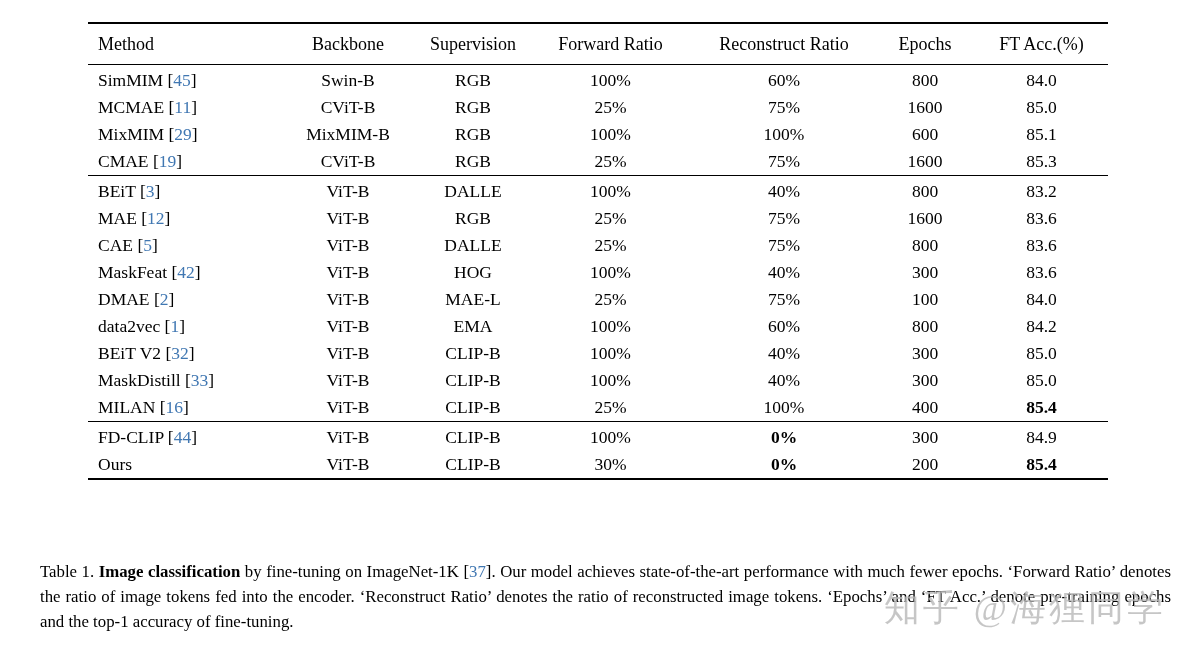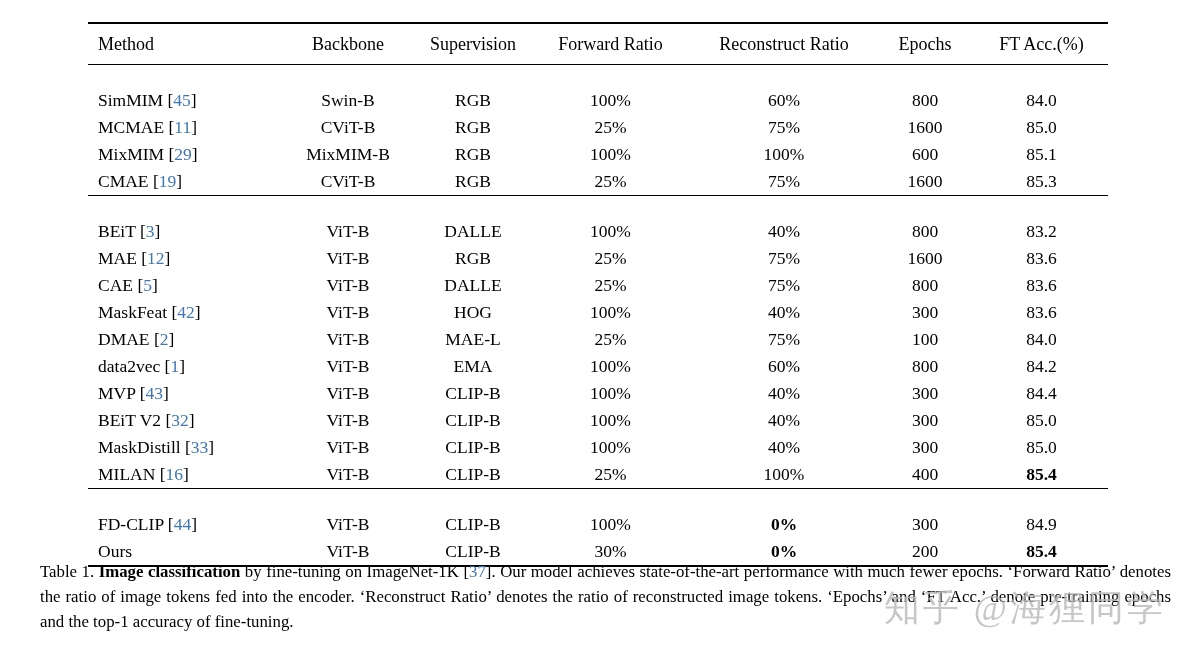--- a/index.html
+++ b/index.html
@@ -42,21 +42,21 @@
     height: 27px;
     padding: 0;
     white-space: nowrap;
     vertical-align: middle;
   }
   table.paper-table th.left,
   table.paper-table td.left {
     text-align: left;
     padding-left: 10px;
   }
-  tr.group-start td { border-top: 1.5px solid #000; padding-top: 22px; }
+  tr.group-start td { border-top: 1.5px solid #000; padding-top: 2px; }
   tr.group-end td { }
   td.bold { font-weight: bold; }
   .cite { color: var(--cite, #4077b2); cursor: pointer; }
   .caption {
     position: absolute;
     left: 32px;
     top: 552px;
     width: 1131px;
     margin: 8px;
     font-size: 16.8px;
@@ -190,29 +190,20 @@
           <tr>
             <td class="left">data2vec [<span class="cite">1</span>]</td>
             <td>ViT-B</td>
             <td>EMA</td>
             <td>100%</td>
             <td>60%</td>
             <td>800</td>
             <td>84.2</td>
           </tr>
           <tr>
-            <td class="left">MVP [<span class="cite">43</span>]</td>
-            <td>ViT-B</td>
-            <td>CLIP-B</td>
-            <td>100%</td>
-            <td>40%</td>
-            <td>300</td>
-            <td>84.4</td>
-          </tr>
-          <tr>
             <td class="left">BEiT V2 [<span class="cite">32</span>]</td>
             <td>ViT-B</td>
             <td>CLIP-B</td>
             <td>100%</td>
             <td>40%</td>
             <td>300</td>
             <td>85.0</td>
           </tr>
           <tr>
             <td class="left">MaskDistill [<span class="cite">33</span>]</td>

